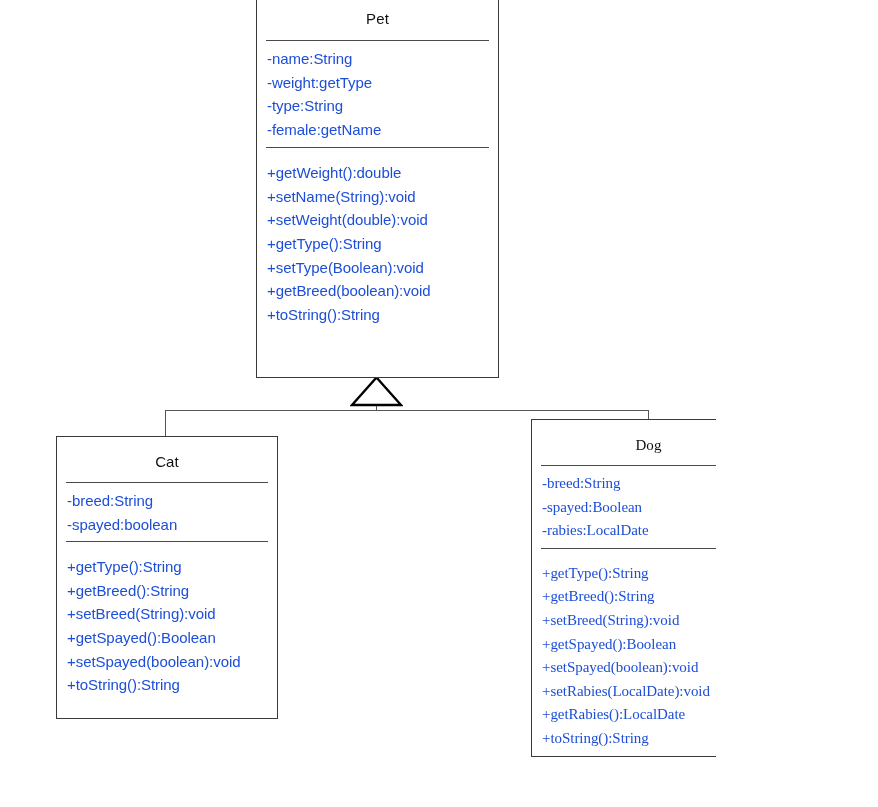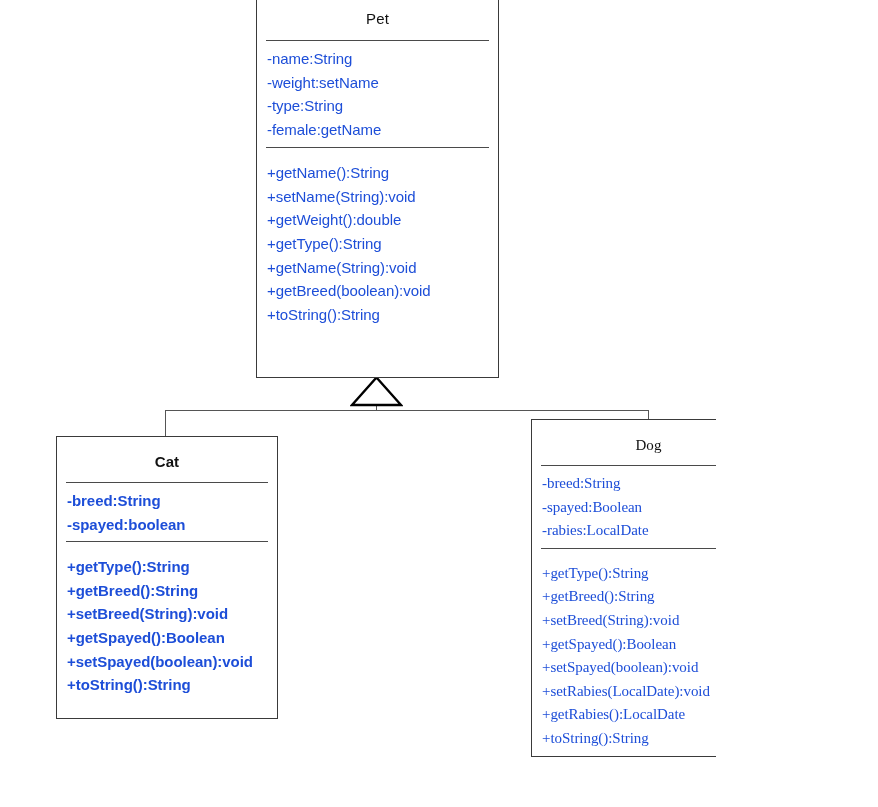--- a/index.html
+++ b/index.html
@@ -23,21 +23,21 @@
 
   
   .uml-class {
     position: absolute;
     box-sizing: border-box;
     background: #ffffff;
     border: 1px solid #3a3a3a;
     z-index: 3;
   }
   .uml-class.pet   { left: 256px; top: -8px;  width: 243px; height: 386px; }
-  .uml-class.cat   { left: 56px;  top: 436px; width: 222px; height: 283px; font-weight: bold; }
+  .uml-class.cat   { left: 56px;  top: 436px; width: 222px; height: 283px; }
   .uml-class.dog   { left: 531px; top: 419px; width: 235px; height: 338px; font-family: Liberation Serif, serif; }
 
   .class-title {
     text-align: center;
     font-size: 15px;
     line-height: 18px;
     letter-spacing: .1px;
     color: #111;
     padding-top: 17px;
     padding-bottom: 12px;
@@ -91,30 +91,30 @@
 </style>
 </head>
 <body>
 
 <div id="canvas">
 
   <div class="uml-class pet">
     <div class="class-title">Pet</div>
     <div class="compartment attributes">
       <div class="member">-name:String</div>
-      <div class="member">-weight:setName</div>
+      <div class="member">-weight:getType</div>
       <div class="member">-type:String</div>
       <div class="member">-female:getName</div>
     </div>
     <div class="compartment operations">
-      <div class="member">+getName():String</div>
+      <div class="member">+getWeight():double</div>
       <div class="member">+setName(String):void</div>
-      <div class="member">+getWeight():double</div>
+      <div class="member">+setWeight(double):void</div>
       <div class="member">+getType():String</div>
-      <div class="member">+getName(String):void</div>
+      <div class="member">+setType(Boolean):void</div>
       <div class="member">+getBreed(boolean):void</div>
       <div class="member">+toString():String</div>
     </div>
   </div>
 
   <div class="tri">
     <svg width="53" height="31" viewBox="0 0 53 31" xmlns="http://www.w3.org/2000/svg">
       <polygon points="26.5,1.5 51,29 2,29" fill="#ffffff" stroke="#000000" stroke-width="2.4" stroke-linejoin="miter"></polygon>
     </svg>
   </div>

